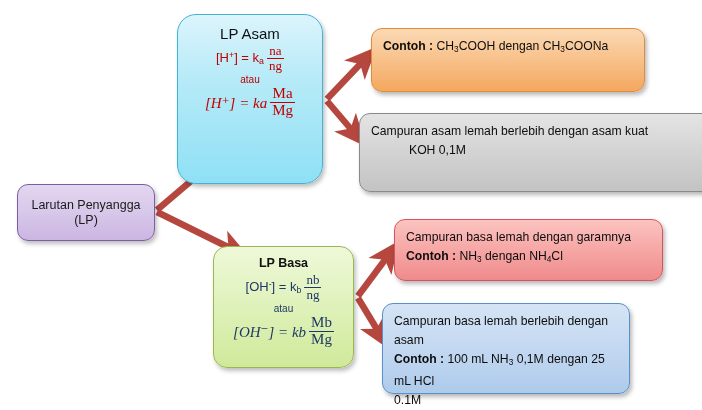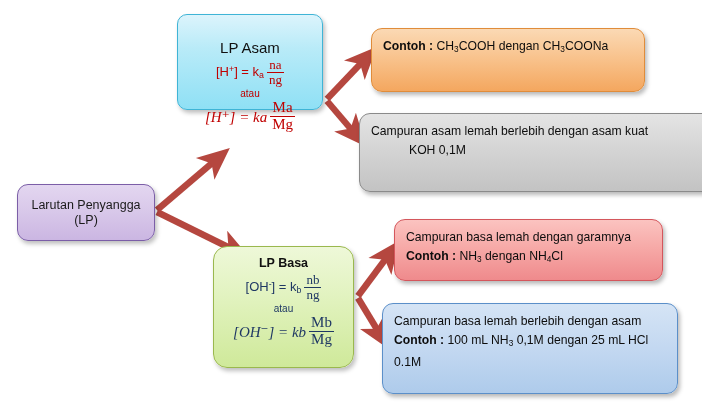--- a/index.html
+++ b/index.html
@@ -12,24 +12,24 @@
         box-shadow:2px 3px 4px rgba(0,0,0,0.25);}
 
   
   #node-lp{left:17px;top:184px;width:138px;height:57px;
       border:1px solid #7b5ea7;border-radius:11px;
       background:linear-gradient(to bottom,#e3d6f0 0%,#d9c9ea 45%,#cbb6e2 100%);
       align-items:center;}
   #node-lp .ln{font-size:12.5px;color:#1a1a1a;line-height:15px;text-align:center;}
 
   
-  #node-asam{left:177px;top:14px;width:146px;height:96px;
-      border:1px solid #3fb4d6;border-radius:10px;
+  #node-asam{left:177px;top:14px;width:146px;height:170px;
+      border:1px solid #3fb4d6;border-radius:19px;
       background:linear-gradient(to bottom,#dcf4fc 0%,#b9ebf8 35%,#8fe0f5 100%);
-      align-items:center;justify-content:flex-start;padding-top:24px;}
+      align-items:center;justify-content:flex-start;padding-top:10px;}
   #node-asam .title{font-size:15px;color:#111;margin-bottom:2px;}
 
   
   #node-basa{left:213px;top:246px;width:141px;height:122px;
       border:1px solid #9ab84e;border-radius:14px;
       background:linear-gradient(to bottom,#eef8d8 0%,#e2f3c0 40%,#cfe99a 100%);
       align-items:center;justify-content:flex-start;padding-top:9px;}
   #node-basa .title{font-size:12.5px;color:#111;font-weight:bold;margin-bottom:3px;}
 
   
@@ -57,21 +57,21 @@
   .rbox b{font-weight:bold;}
   #box-orange{left:371px;top:28px;width:274px;height:64px;
       border:1px solid #e08c3a;
       background:linear-gradient(to bottom,#fbd9b4 0%,#f8c18a 50%,#f4a75f 100%);}
   #box-gray{left:359px;top:113px;width:398px;height:79px;
       border:1px solid #8a8a8a;
       background:linear-gradient(to bottom,#e4e4e4 0%,#d3d3d3 50%,#c3c3c3 100%);}
   #box-pink{left:394px;top:219px;width:269px;height:62px;
       border:1px solid #d4565c;
       background:linear-gradient(to bottom,#fbc3c0 0%,#f6a7a5 50%,#ef8a8c 100%);}
-  #box-blue{left:382px;top:303px;width:296px;height:91px;
+  #box-blue{left:382px;top:303px;width:248px;height:91px;
       border:1px solid #5b8fc9;
       background:linear-gradient(to bottom,#d5e4f5 0%,#c3d8f1 50%,#aecbeb 100%);}
   .indent{padding-left:38px;}
 
   svg#arrows{position:absolute;left:0;top:0;width:702px;height:410px;
              pointer-events:none;}
 </style>
 </head>
 <body>
 

